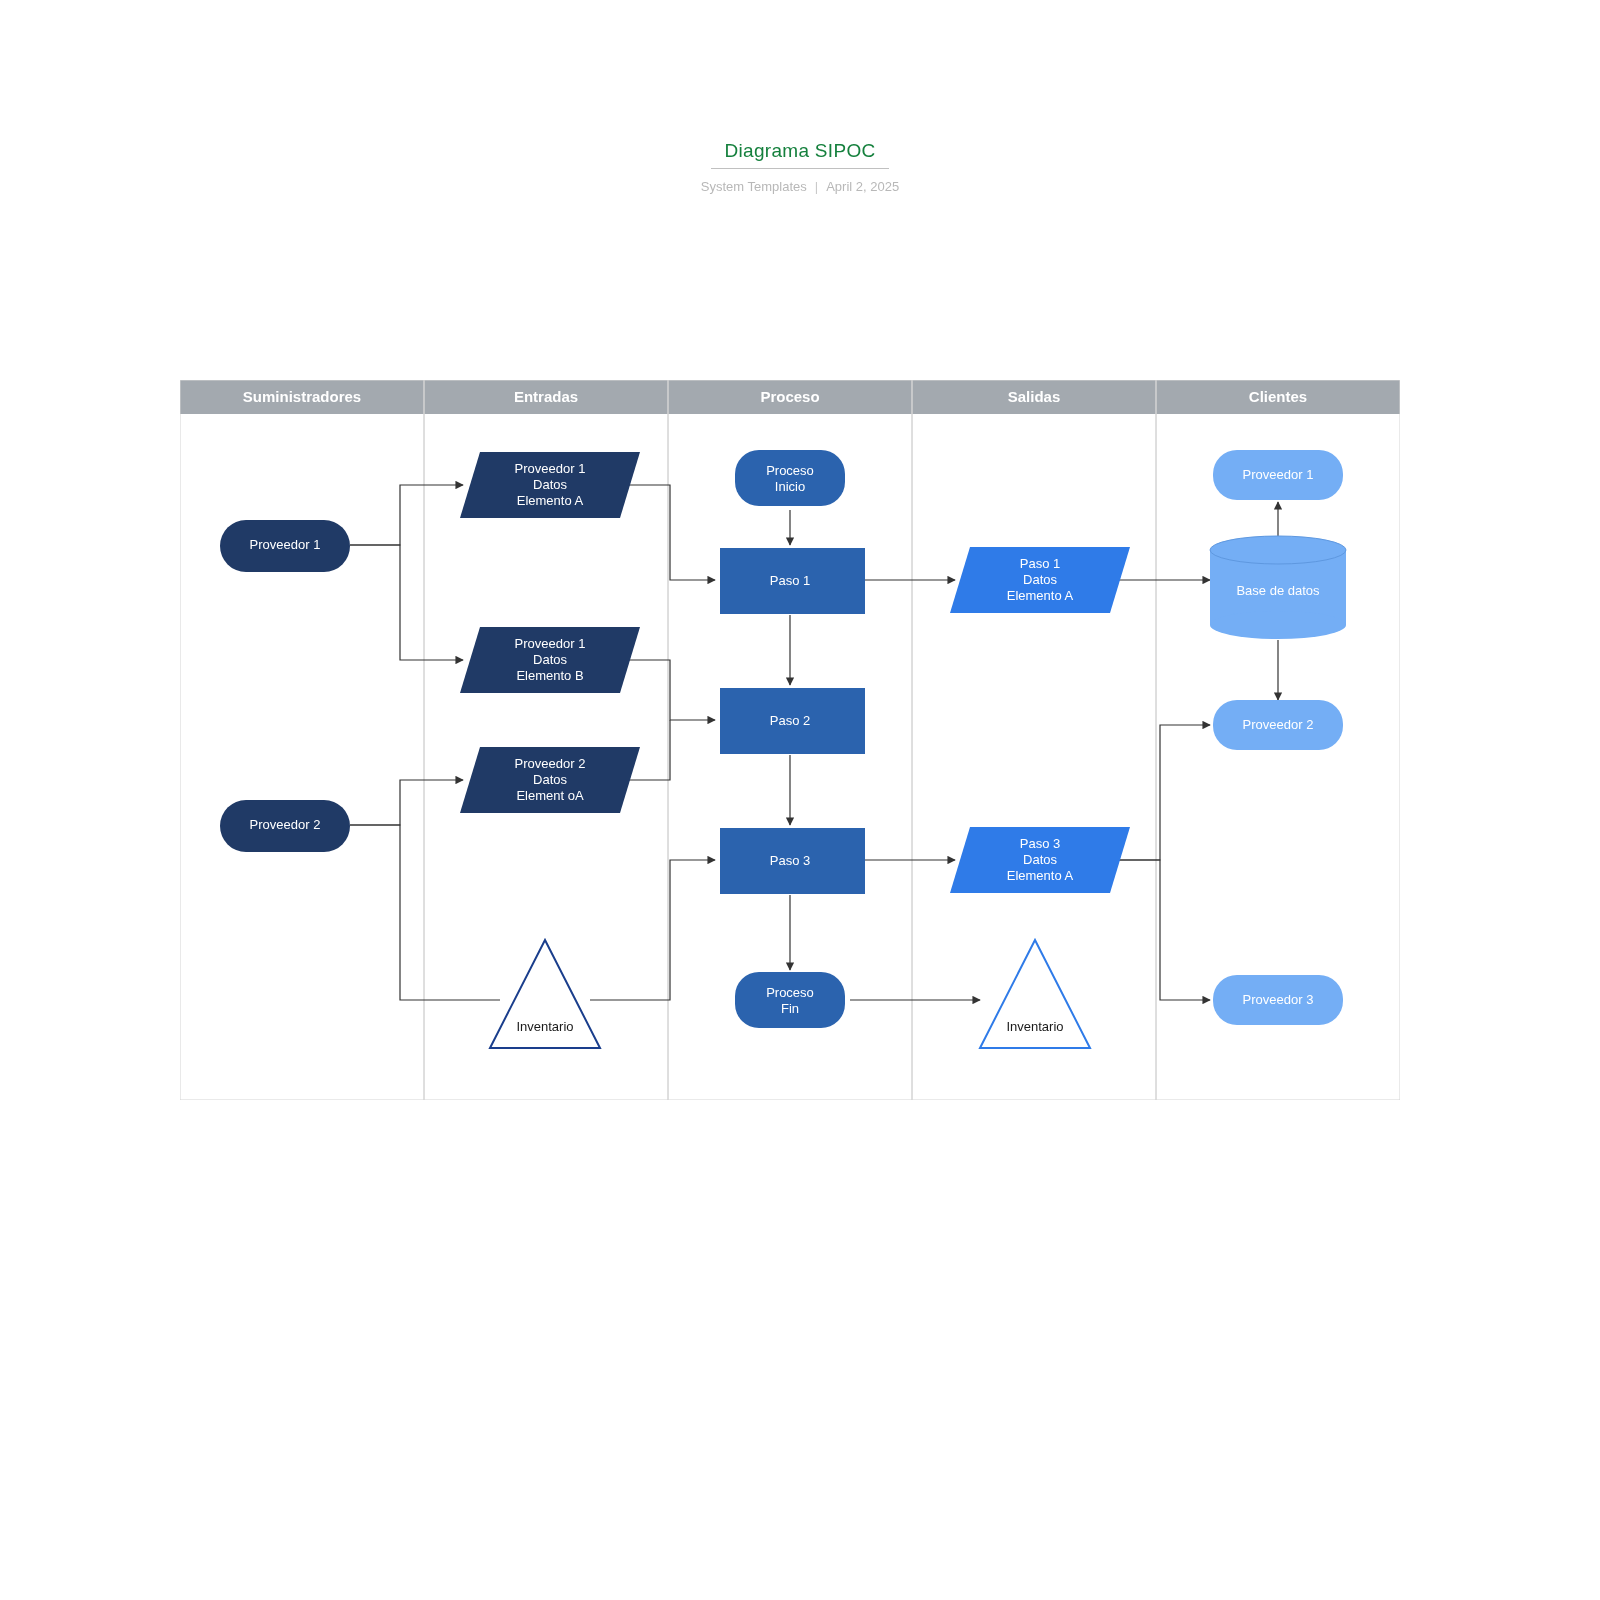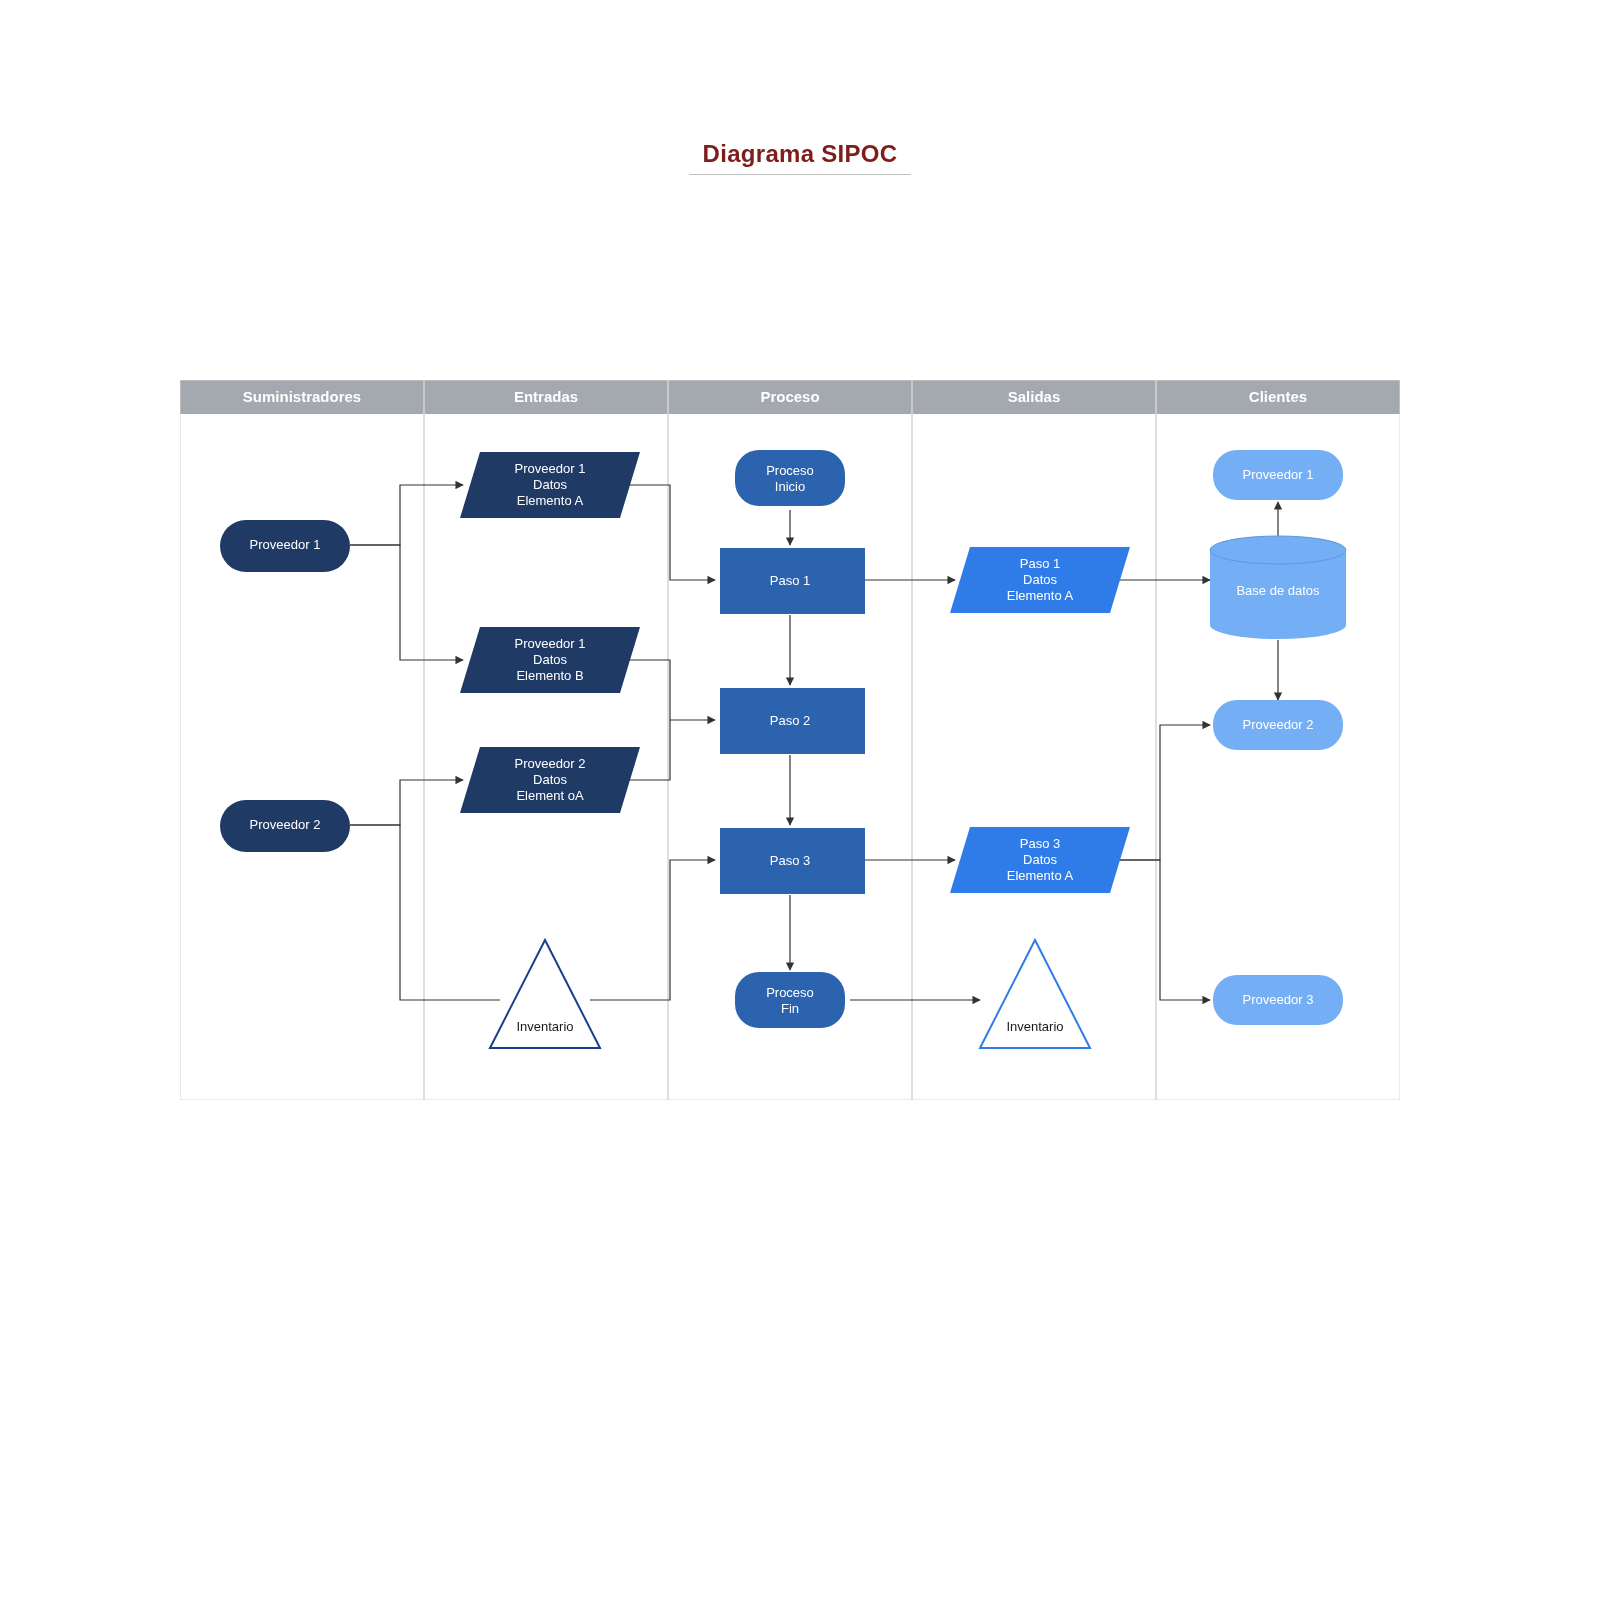--- a/index.html
+++ b/index.html
@@ -1,33 +1,36 @@
 <!DOCTYPE html>
 <html><head>
 <meta charset="utf-8">
 <style>
   html,body{margin:0;padding:0;width:1600px;height:1600px;background:#fff;font-family:Helvetica,Arial,sans-serif;}
   .title-block{position:absolute;left:0;right:0;top:140px;text-align:center;}
-  .title{font-size:24px;color:#7f1d1d;font-weight:700;letter-spacing:0.3px;display:inline-block;border-bottom:1px solid #c0c0c0;padding:0 14px 6px;}
+  .title{font-size:19px;color:#15803d;font-weight:400;letter-spacing:0.3px;display:inline-block;border-bottom:1px solid #c0c0c0;padding:0 14px 6px;}
   .meta{font-size:13px;color:#b8b8b8;margin-top:10px;}
   .meta .sep{margin:0 8px;color:#c9c9c9;}
   .diagram{position:absolute;left:180px;top:380px;width:1108px;height:720px;}
   svg{position:absolute;left:0;top:0;}
   .col-header{fill:#a3a9af;}
   .col-header-text{fill:#fff;font-size:15px;font-weight:600;text-anchor:middle;dominant-baseline:middle;}
   .col-border{stroke:#d4d4d4;stroke-width:1;fill:none;}
   .node-text{fill:#fff;font-size:13px;text-anchor:middle;dominant-baseline:middle;}
   .node-text-dark{fill:#1a1a1a;font-size:13px;text-anchor:middle;dominant-baseline:middle;}
   .conn{stroke:#333;stroke-width:1.2;fill:none;}
 </style>
 </head>
 <body>
 
 <div class="title-block">
   <div class="title">Diagrama SIPOC</div>
+  <div class="meta">
+    <span>System Templates</span><span class="sep">|</span><span>April 2, 2025</span>
+  </div>
 </div>
 
 <div class="diagram">
 <svg width="1220" height="720" viewBox="0 0 1220 720">
   <defs>
     <marker id="arrow" viewBox="0 0 10 10" refX="9" refY="5" markerWidth="7" markerHeight="7" orient="auto-start-reverse">
       <path d="M 0 0 L 10 5 L 0 10 z" fill="#333"></path>
     </marker>
   </defs>
 

